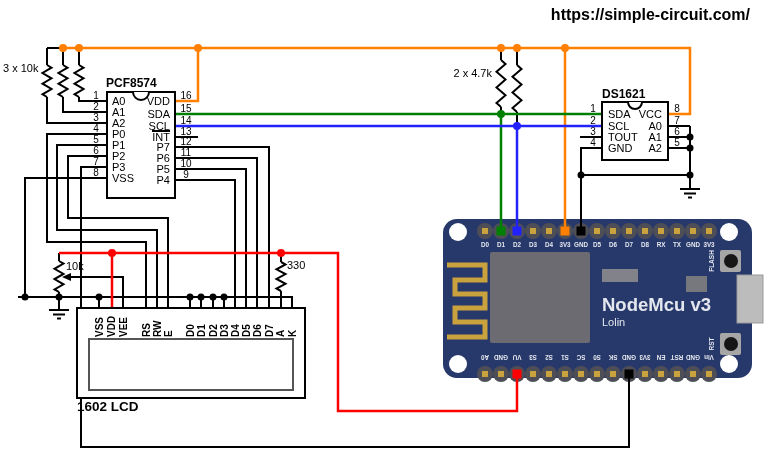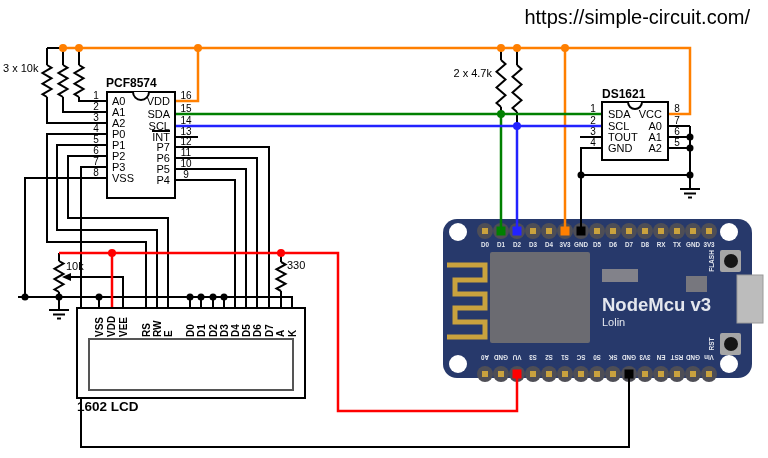--- a/index.html
+++ b/index.html
@@ -1,18 +1,18 @@
 <!DOCTYPE html>
 <html style="--orange: #ff7f00; --green: #008000; --blue: #2222ff; --red: #ff0000; --board: #27396b; --board_text: #e4e7ee; --gold: #c9a23e; --pad: #4e4e56; --chip_gray: #6b6b71; --usb: #bcbcbc;"><head>
 <meta charset="utf-8">
 <style>
   html,body{margin:0;padding:0;background:#fff;}
   #stage{position:relative;width:768px;height:458px;background:#fff;overflow:hidden;
          font-family:"Liberation Sans",sans-serif;}
-  #url{position:absolute;top:6px;right:18px;font-size:20px;font-weight:normal;color:#000;}
+  #url{position:absolute;top:6px;right:18px;font-size:16px;font-weight:bold;color:#000;}
   svg{position:absolute;left:0;top:0;}
   svg text{font-family:"Liberation Sans",sans-serif;}
   .wire{stroke:#000;stroke-width:2;fill:none;}
   .w-orange{stroke:var(--orange);stroke-width:2.5;fill:none;}
   .w-green{stroke:var(--green);stroke-width:2.5;fill:none;}
   .w-blue{stroke:var(--blue);stroke-width:2.5;fill:none;}
   .w-red{stroke:var(--red);stroke-width:2.5;fill:none;}
   .chipbox{fill:#fff;stroke:#000;stroke-width:2;}
   .lbl{fill:#000;font-size:11px;}
   .pnum{font-size:10px;text-anchor:middle;fill:#000;}

